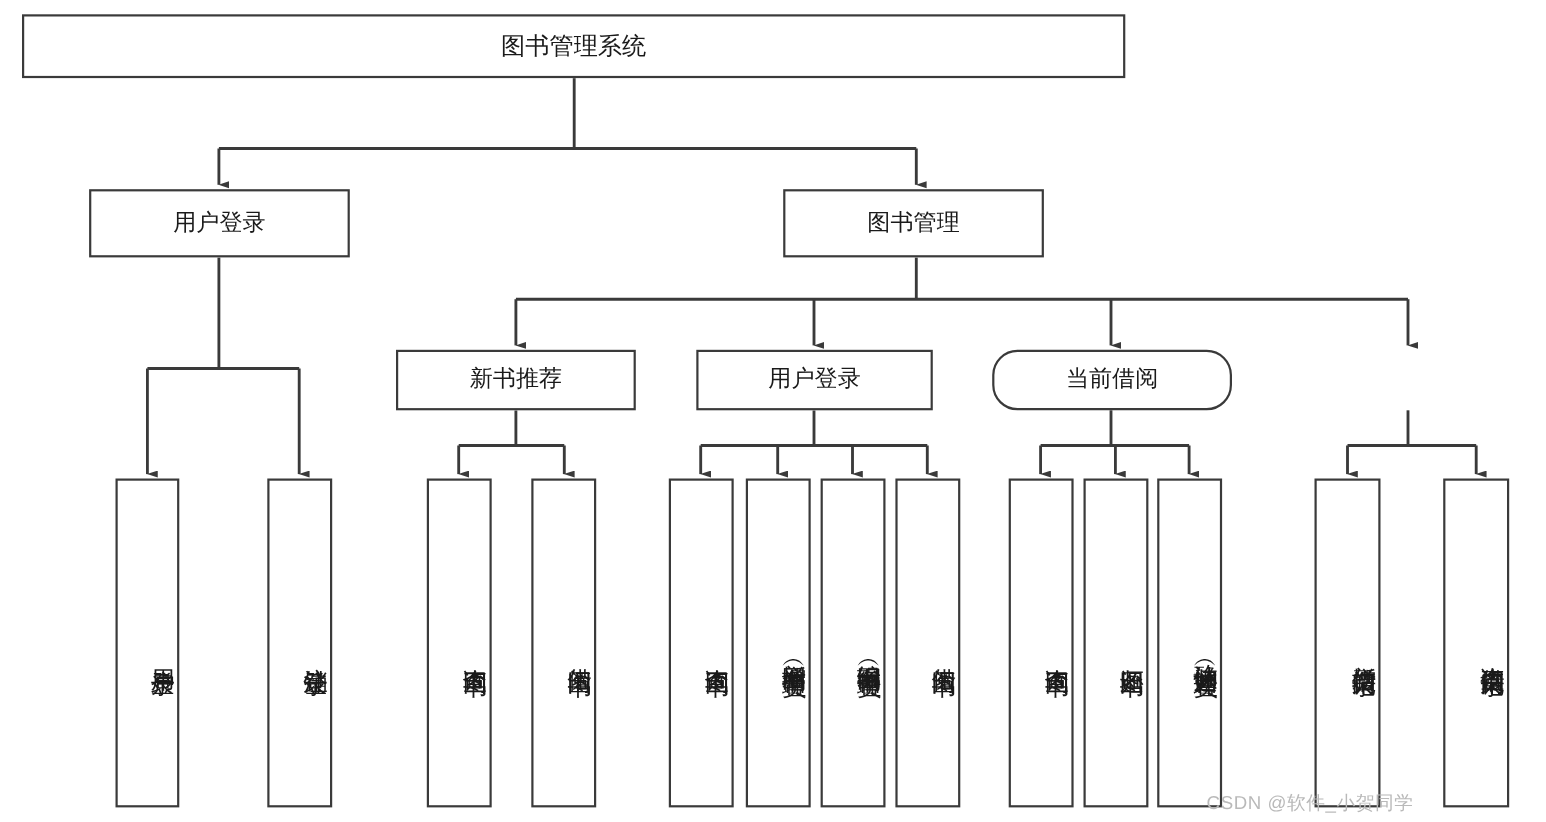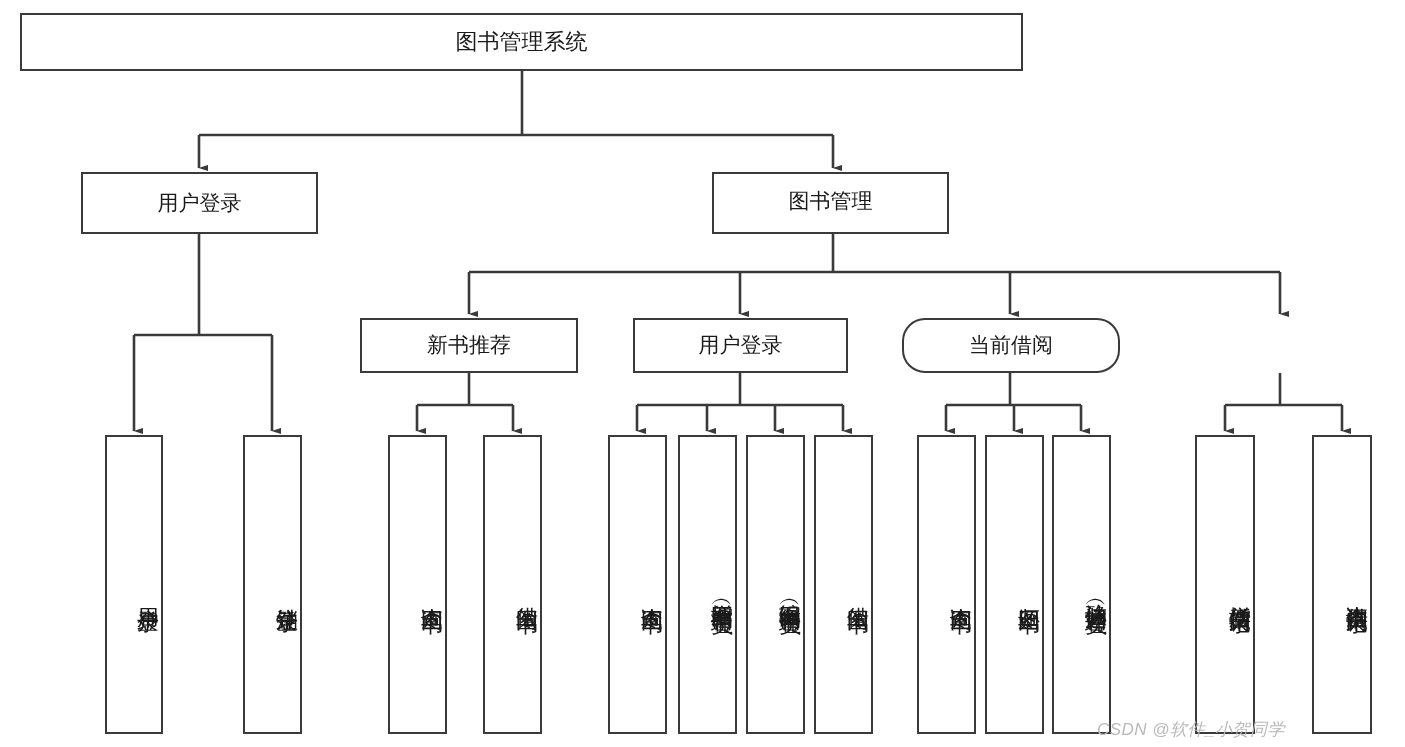--- a/index.html
+++ b/index.html
@@ -36,21 +36,20 @@
     justify-content:center;
     white-space:nowrap;
   }
   .watermark {
     position:absolute;
     right:14px; bottom:6px;
     font-size:17px;
     color:#b9b9b9;
     letter-spacing:0.5px;
     white-space:nowrap;
-    font-style:italic;
   }
 </style>
 </head>
 <body>
 
 <div id="canvas">
 
   <svg class="edges" viewBox="0 0 1405 747" xmlns="http://www.w3.org/2000/svg">
     <defs>
       <marker id="ah" markerWidth="10" markerHeight="11" refX="3.2" refY="9.4" orient="auto" markerUnits="userSpaceOnUse">
@@ -101,21 +100,21 @@
     </g>
   </svg>
 
   <div class="node root" style="left:20px; top:13px; width:1003px; height:58px;">
     <span>图书管理系统</span>
   </div>
 
   <div class="node h" style="left:81px; top:172px; width:237px; height:62px;">
     <span>用户登录</span>
   </div>
-  <div class="node h" style="left:712px; top:172px; width:237px; height:62px;font-family:Liberation Mono, monospace;">
+  <div class="node h" style="left:712px; top:172px; width:237px; height:62px;">
     <span>图书管理</span>
   </div>
 
   <div class="node h" style="left:360px; top:318px; width:218px; height:55px;">
     <span>新书推荐</span>
   </div>
   <div class="node h" style="left:633px; top:318px; width:215px; height:55px;">
     <span>用户登录</span>
   </div>
   <div class="node h" style="left:902px; top:318px; width:218px; height:55px;border-radius:23px;">

